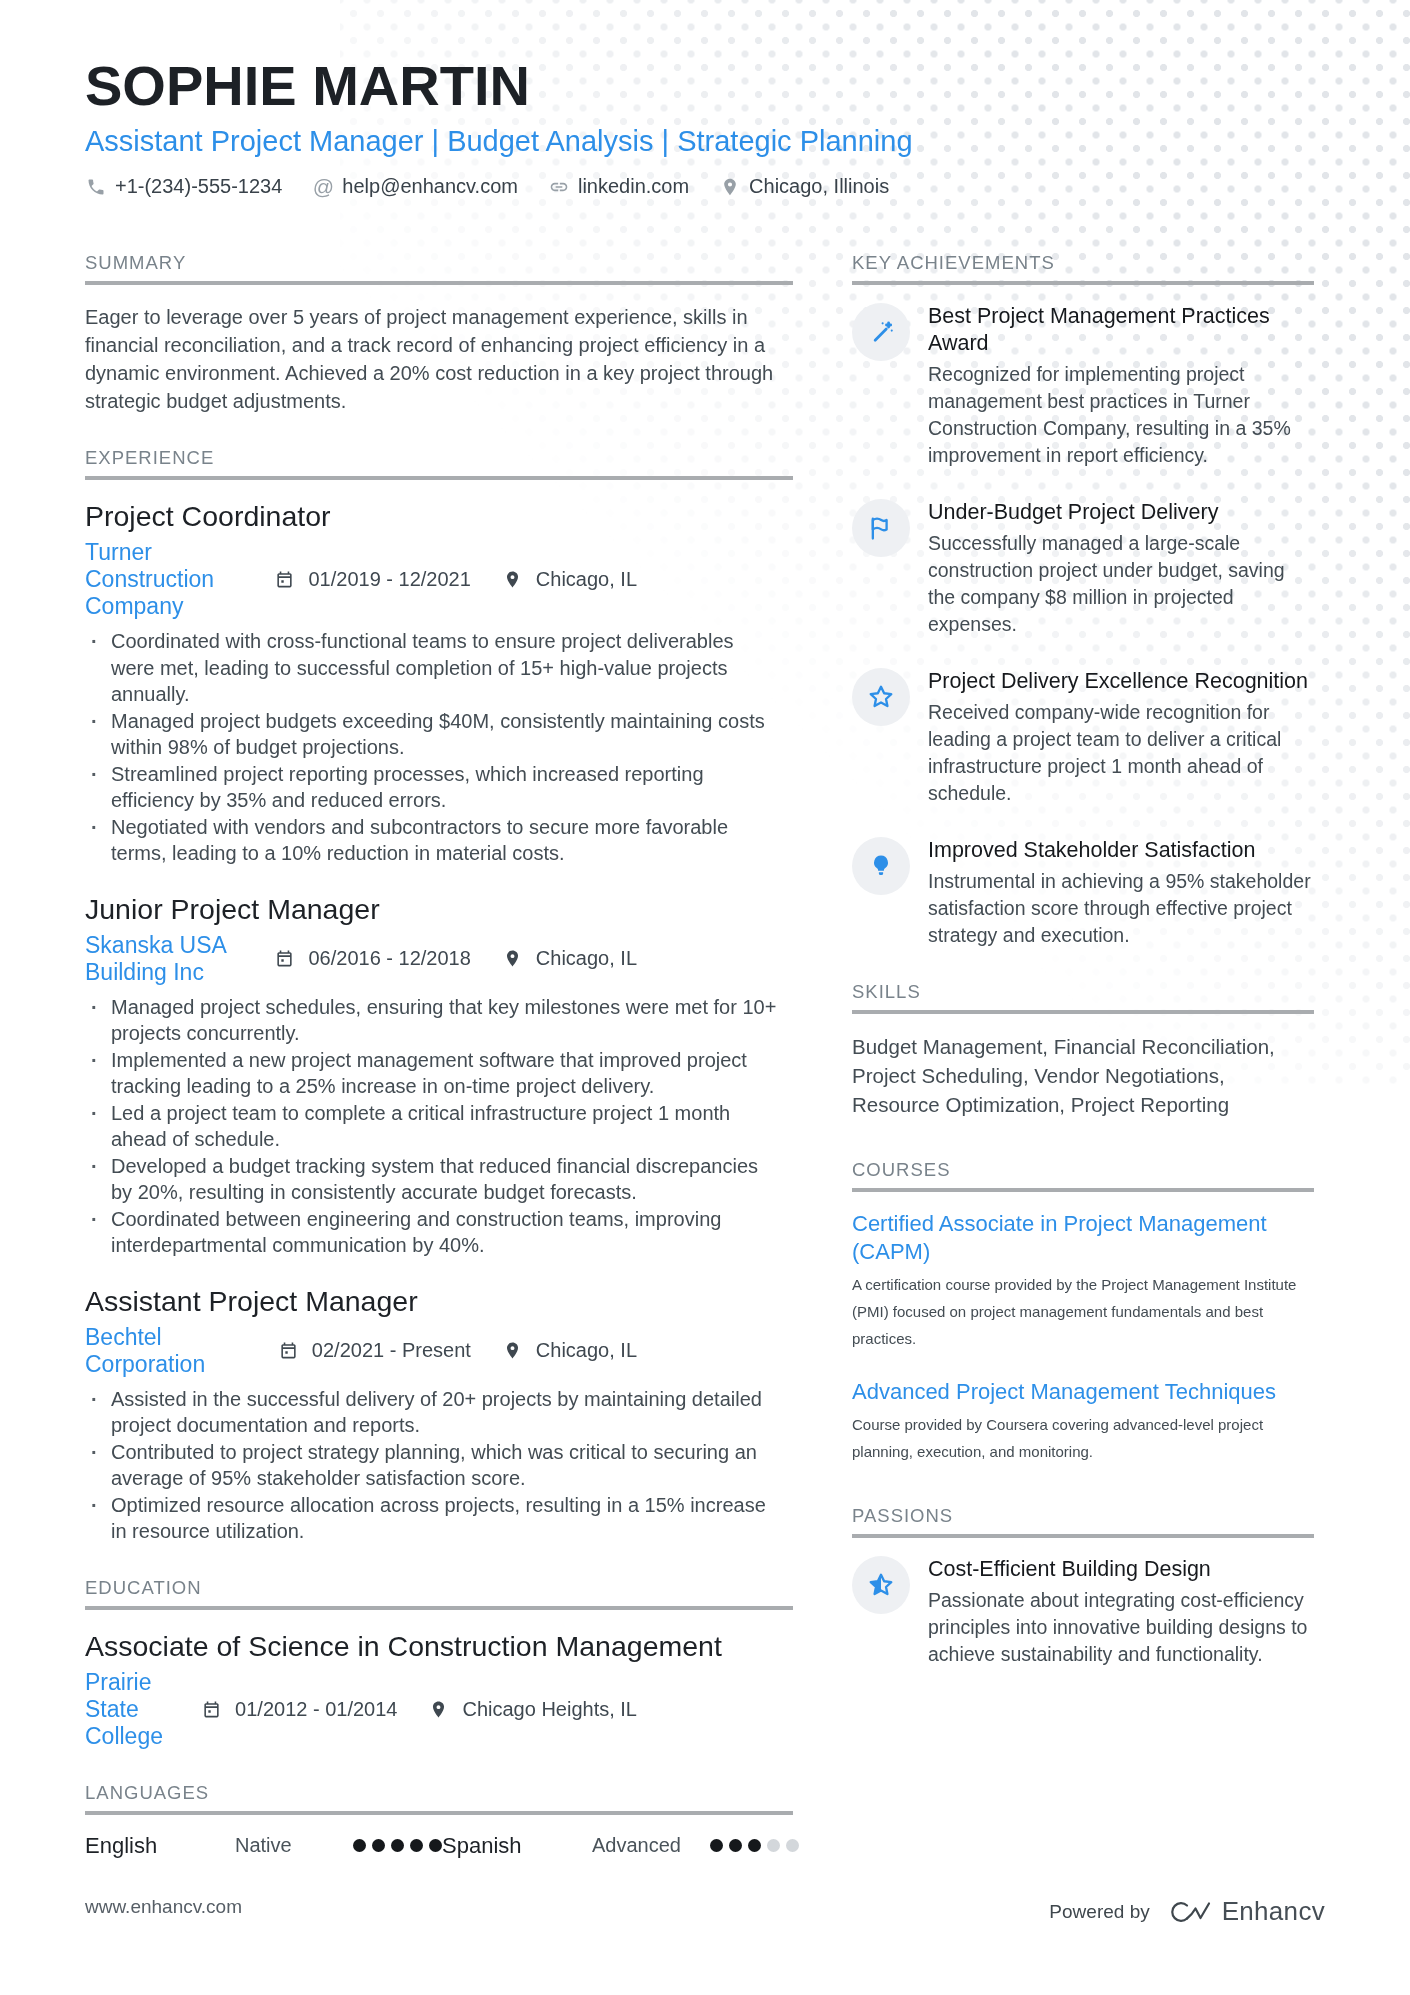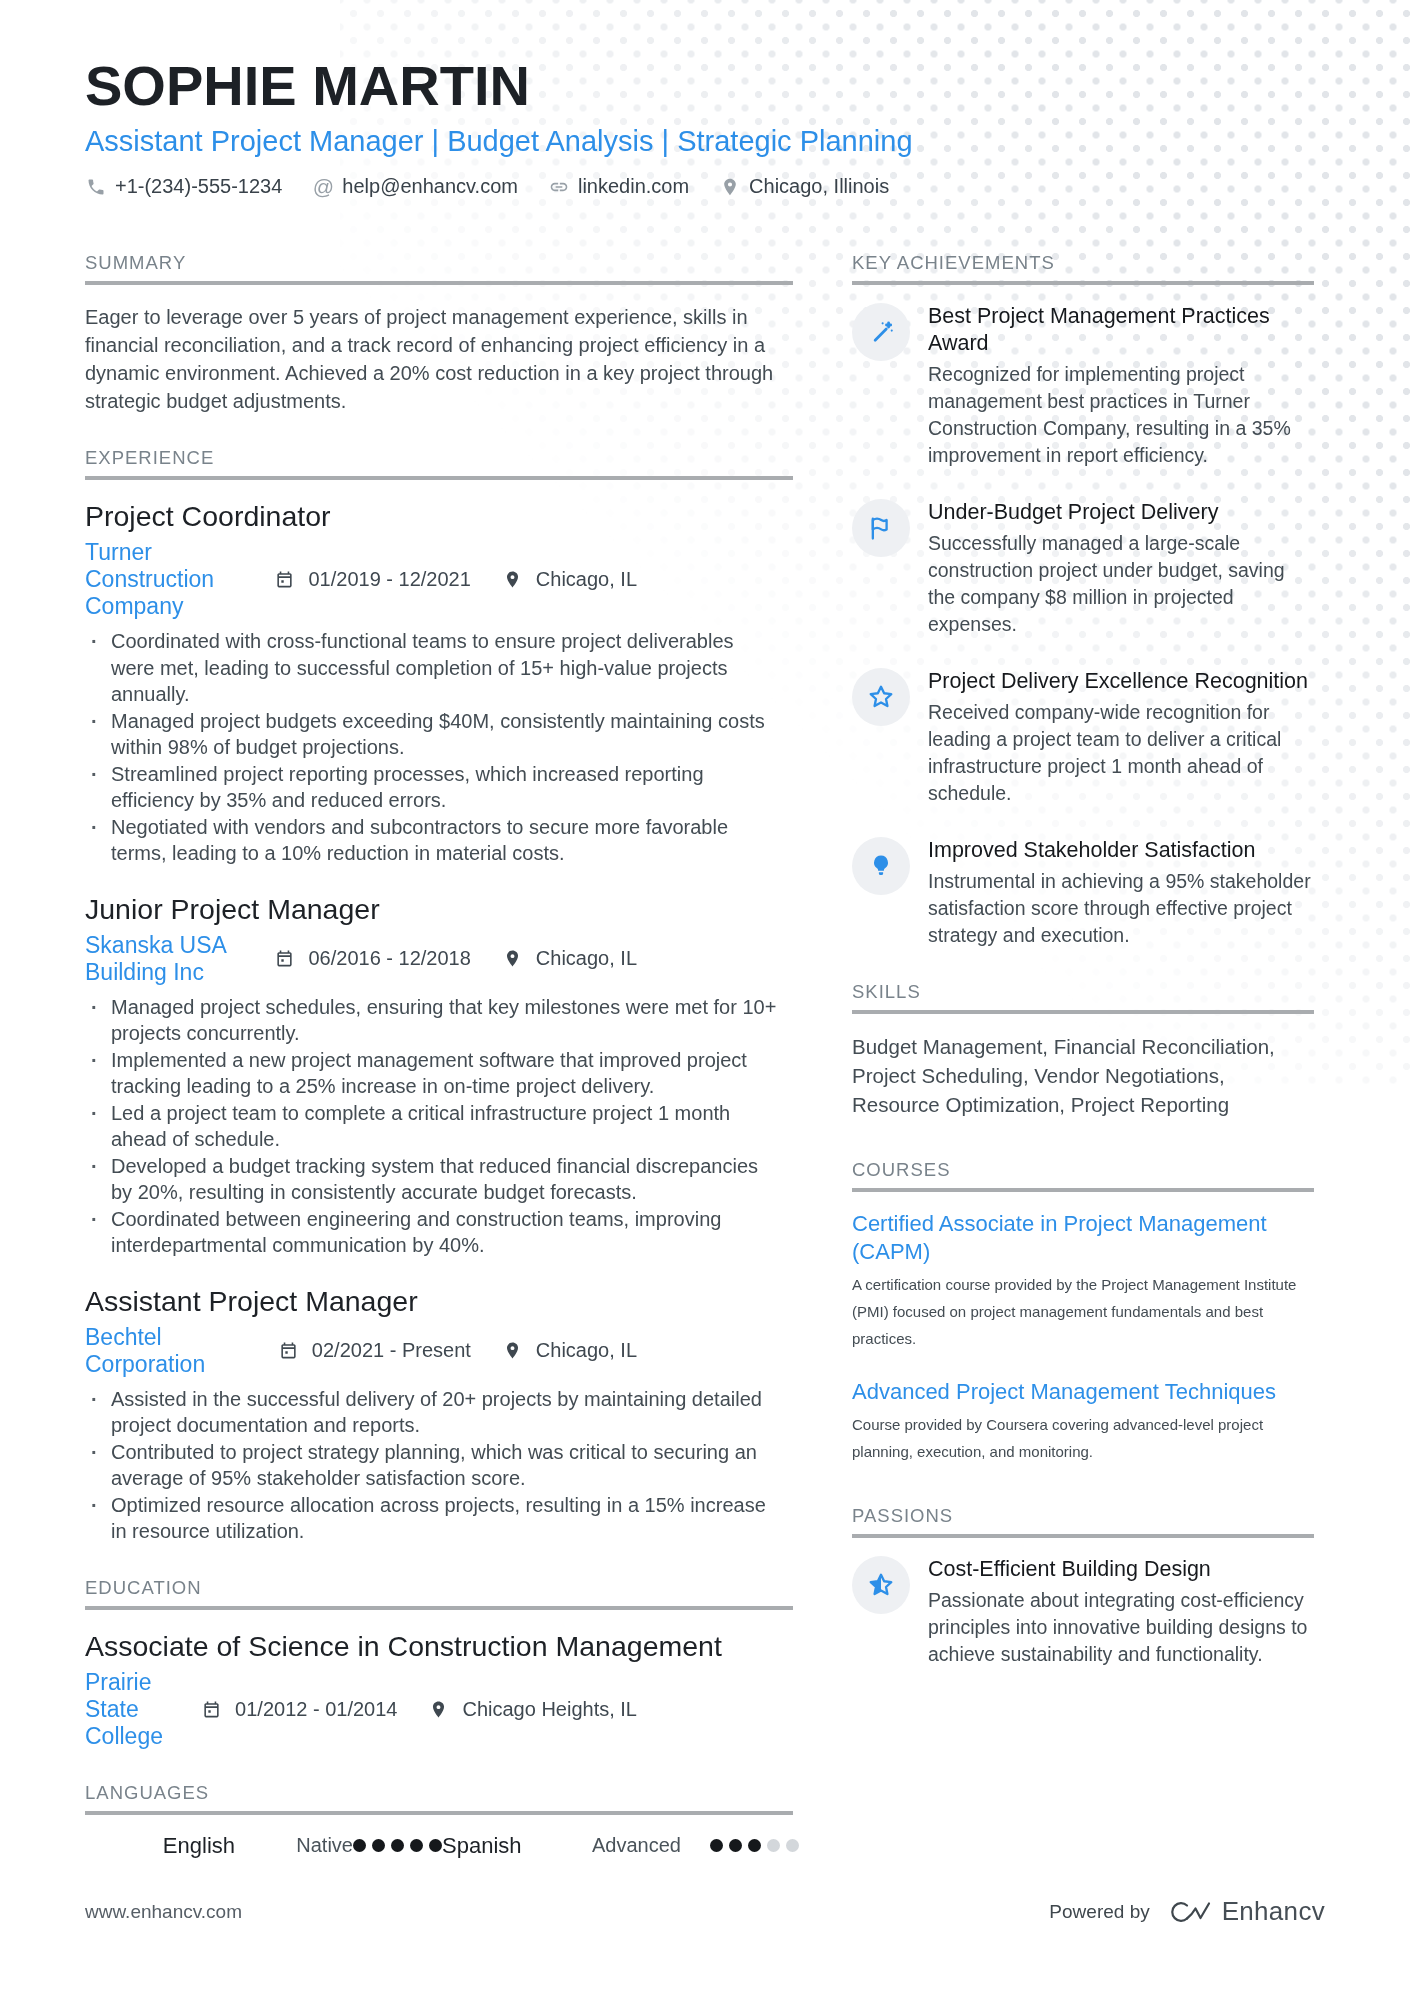--- a/index.html
+++ b/index.html
@@ -49,21 +49,21 @@
   ul.bullets{margin:0;padding:0;list-style:none;}
   ul.bullets li{
     position:relative;padding-left:26px;font-size:20px;line-height:26.5px;color:#434c53;max-width:668px;
   }
   ul.bullets li::before{
     content:"·";position:absolute;left:6px;top:0;color:#555d63;font-weight:700;
   }
 
   .lang-row{display:flex;align-items:center;margin-top:4px;}
   .lang-entry{display:flex;align-items:center;}
-  .lang-entry.first{width:395px;text-align:right;}
+  .lang-entry.first{width:395px;}
   .lang-name{font-size:22px;font-weight:500;color:#1d2126;width:150px;}
   .lang-level{font-size:20px;color:#4a535a;width:118px;}
   .lang-dots{display:flex;gap:6px;align-items:center;}
   .lang-dot{width:13px;height:13px;border-radius:50%;background:#d3d7db;}
   .lang-dot.filled{background:#15181b;}
 
   .ach-item{display:flex;margin-bottom:30px;}
   .ach-icon-wrap{flex:0 0 76px;}
   .icon-circle{width:58px;height:58px;border-radius:50%;background:#eef0f3;display:flex;align-items:center;justify-content:center;}
   .icon-circle svg{width:28px;height:28px;}
@@ -72,21 +72,21 @@
   .ach-text{font-size:19.5px;line-height:27px;color:#434c53;margin-top:4px;}
 
   .skills-text{font-size:20.5px;line-height:29px;color:#434c53;}
 
   .course{margin-bottom:26px;}
   .course-title{font-size:22px;line-height:28px;font-weight:500;color:#2d8fe8;}
   .course-text{font-size:15px;line-height:27px;color:#434c53;margin-top:5px;}
 
   .footer{
     position:absolute;left:85px;right:85px;top:1896px;z-index:2;
-    display:flex;justify-content:space-between;align-items:center;
+    display:flex;justify-content:space-between;align-items:flex-start;
   }
   .site-link{font-size:19px;color:#565e66;}
   .powered{display:flex;align-items:center;gap:16px;}
   .powered-by{font-size:19px;color:#3f474d;}
   .brand-wrap{display:flex;align-items:center;gap:10px;}
   .brand-name{font-size:26px;font-weight:500;color:#464e55;letter-spacing:0.3px;}
 </style>
 </head>
 <body>
 

